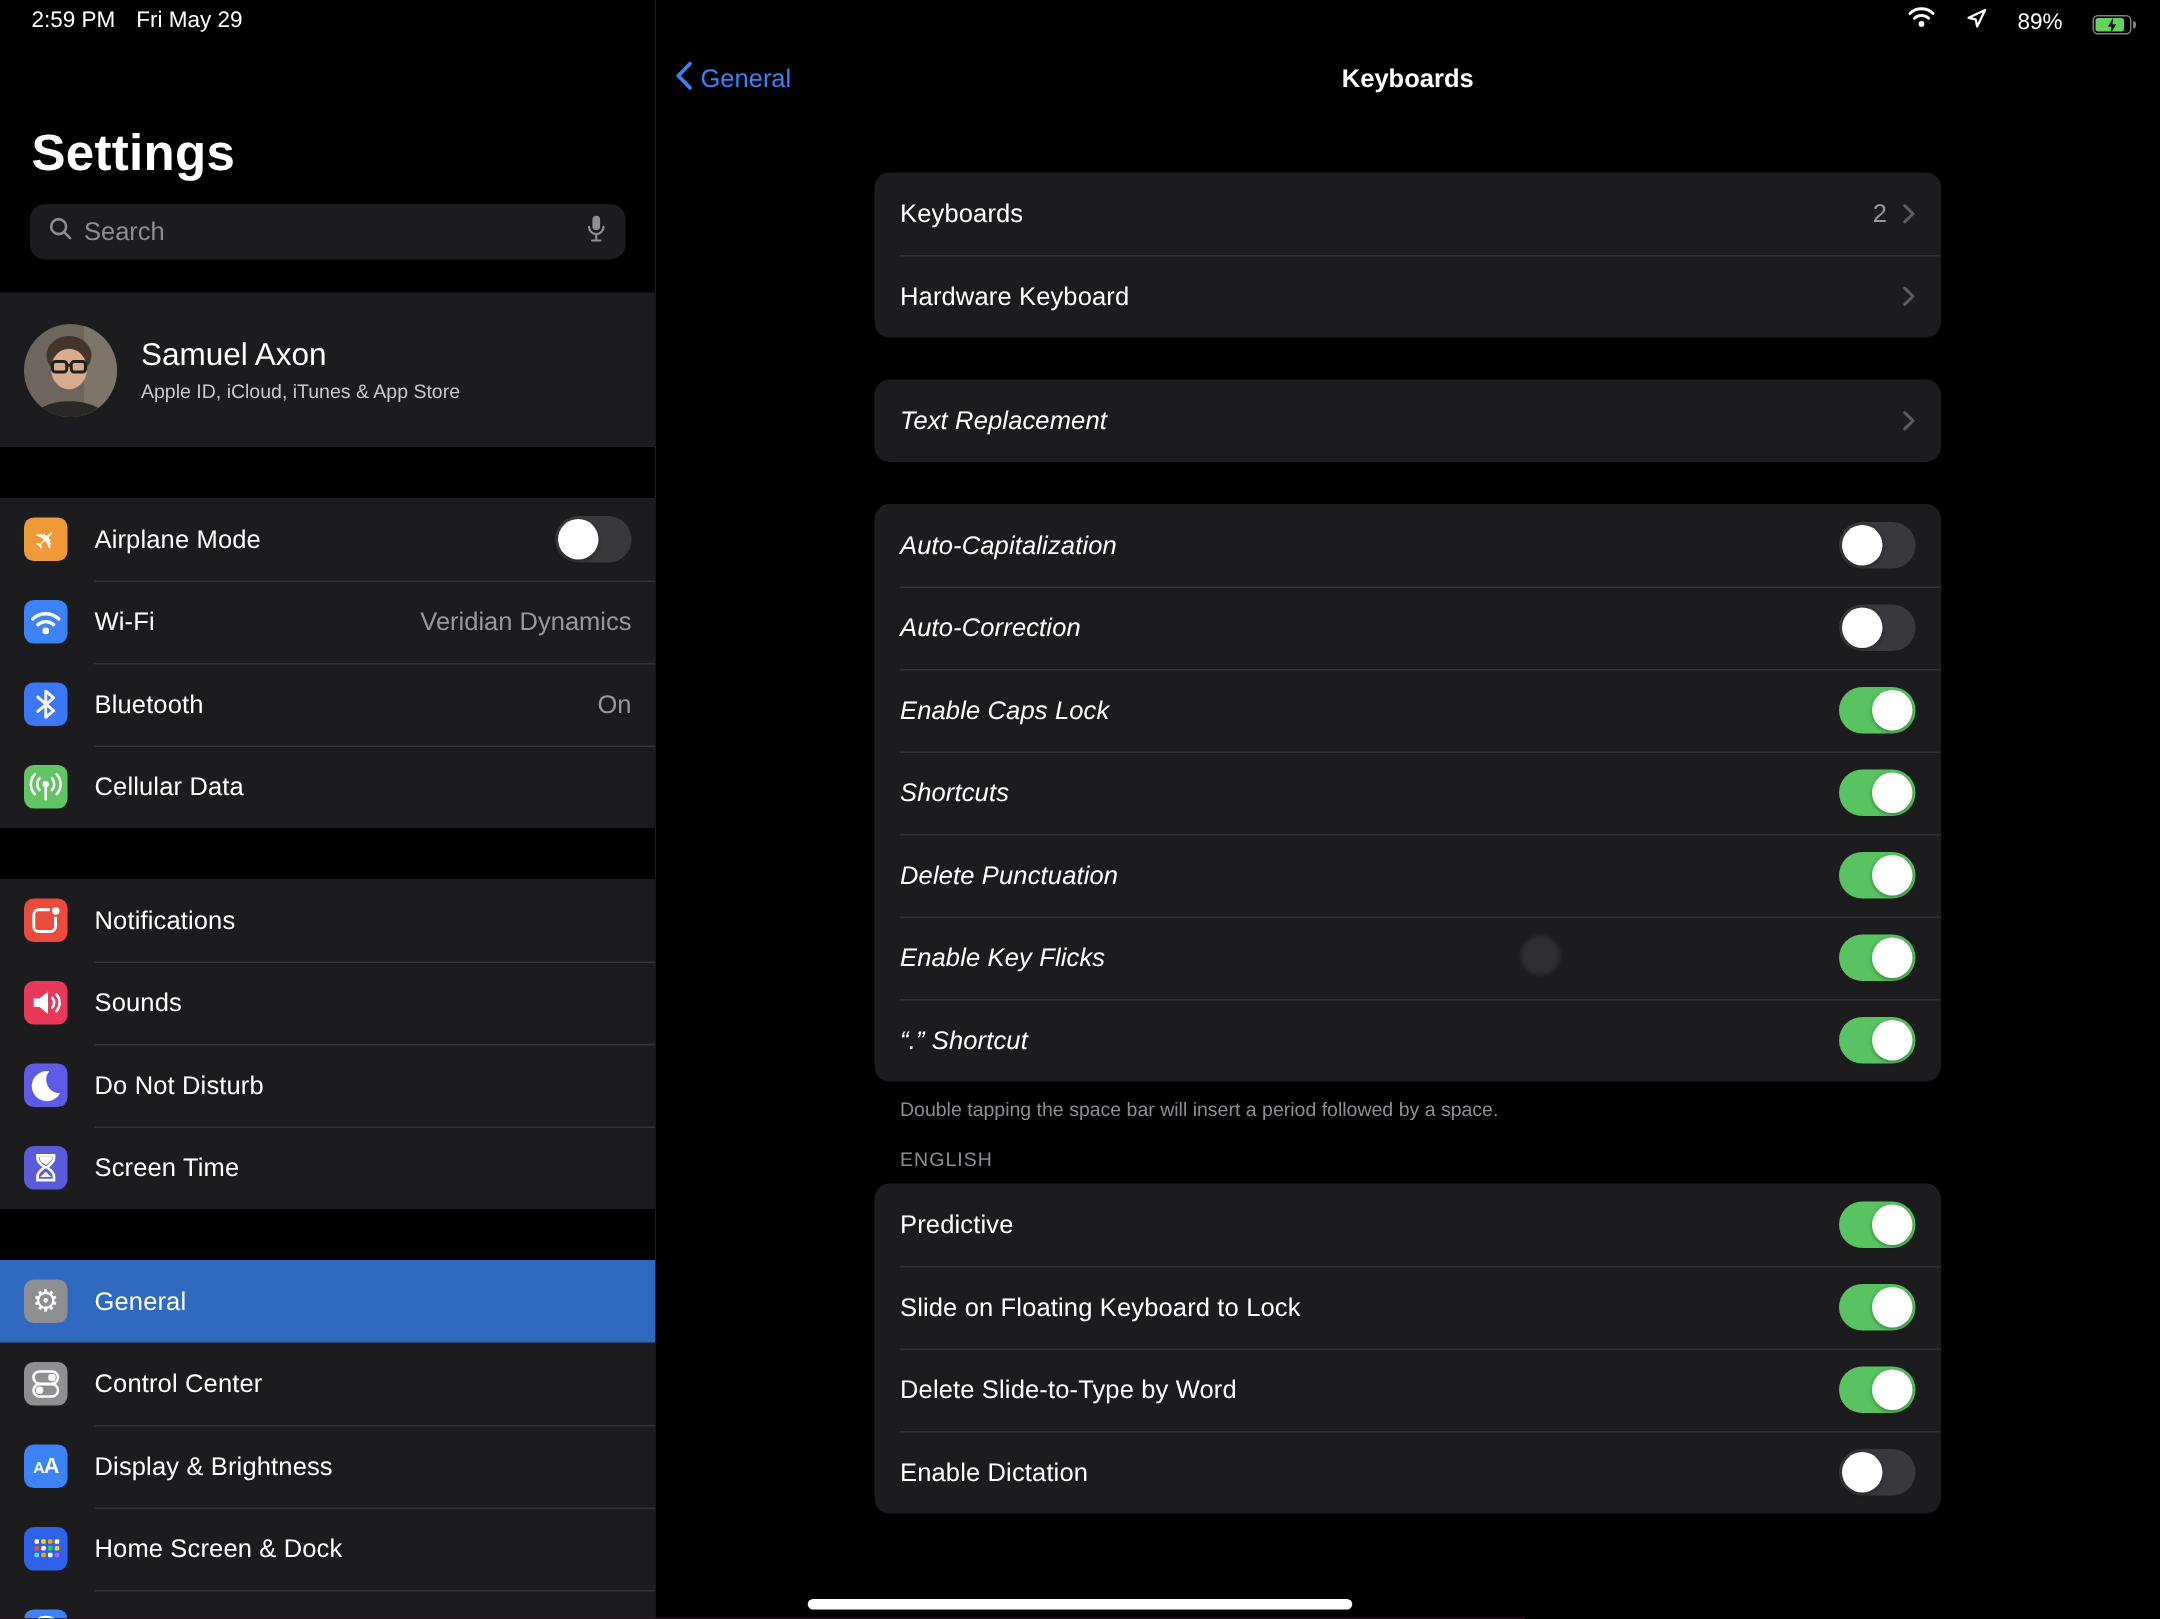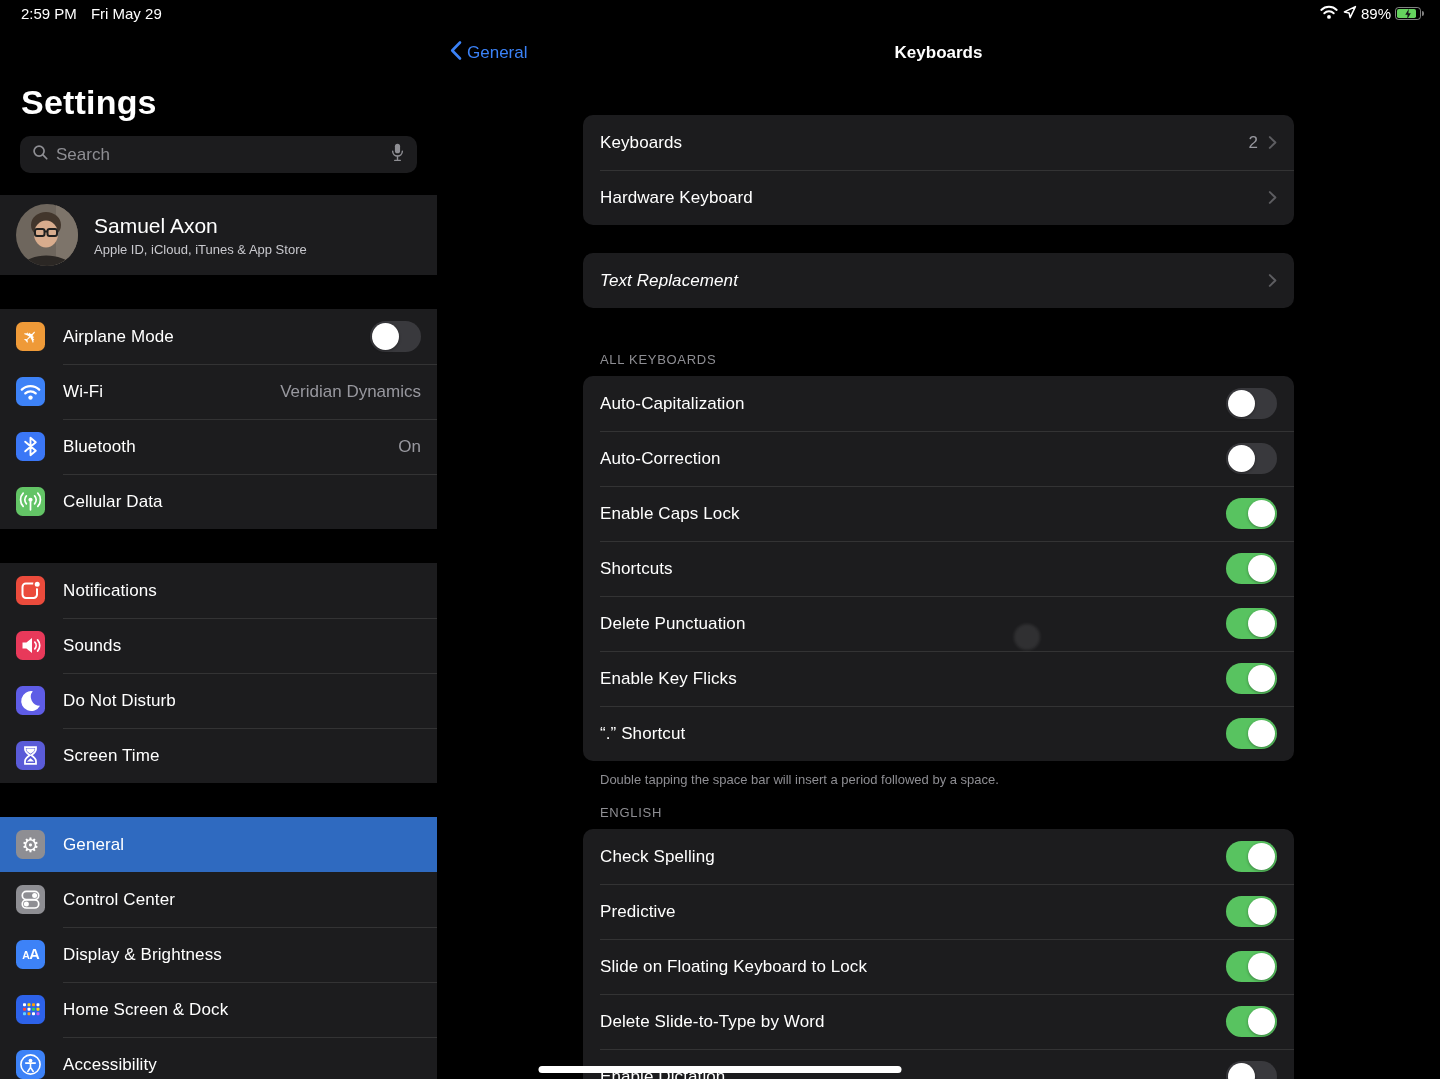--- a/index.html
+++ b/index.html
@@ -5,37 +5,37 @@
   * { margin:0; padding:0; box-sizing:border-box; }
   html,body { background:#000; }
   body { font-family:"Liberation Sans", sans-serif; -webkit-font-smoothing:antialiased; }
   .screen { position:relative; width:1440px; height:1079px; background:#ec4899; overflow:hidden; color:#fff; }
 
   
   .statusbar { position:absolute; top:0; left:0; right:0; height:27px; z-index:50;
                display:flex; justify-content:space-between; align-items:center; padding:0 16px 0 21px;
                font-size:15px; font-weight:500; }
   .status-left { display:flex; gap:14px; align-items:center; }
-  .status-right { display:flex; gap:4px; align-items:center; }
+  .status-right { display:flex; gap:20px; align-items:flex-end; }
   .battery { display:flex; align-items:center; }
   .battery-body { position:relative; width:26px; height:13px; border:1px solid rgba(255,255,255,.5);
                   border-radius:3.5px; padding:1px; }
   .battery-fill { display:block; width:88%; height:100%; background:#65d35e; border-radius:1.8px; }
   .battery-bolt { position:absolute; left:50%; top:50%; transform:translate(-50%,-50%); }
   .battery-cap { width:2px; height:5px; background:rgba(255,255,255,.5); border-radius:0 2px 2px 0; margin-left:1px; }
 
   
   .sidebar { position:absolute; left:0; top:0; width:437px; height:100%; background:#000; }
   .sidebar-title { padding:84px 0 0 21px; font-size:34px; line-height:36px; font-weight:700; letter-spacing:.2px; }
   .search { display:flex; align-items:center; gap:7px; margin:16px 20px 0 20px; height:37px;
             background:#1c1c1e; border-radius:10px; padding:0 12px;justify-content:flex-end; }
   .search input { flex:1; background:transparent; border:none; outline:none; color:#fff;
                   font-size:17px; font-family:inherit; }
   .search input::placeholder { color:#8e8e93; }
-  .profile-row { display:flex; align-items:center; gap:16px; margin-top:22px; height:80px;
+  .profile-row { display:flex; align-items:center; gap:16px; margin-top:22px; height:103px;
                  background:#1c1c1e; padding:0 16px; cursor:default; }
   .avatar { width:62px; height:62px; border-radius:50%; overflow:hidden; flex:none; }
   .profile-name { font-size:21px; font-weight:400; margin-bottom:4px; }
   .profile-sub { font-size:13px; color:#c9c9ce; }
 
   .side-group { background:#1c1c1e; margin-top:34px; }
   .srow { position:relative; display:flex; align-items:center; height:55px; padding:0 16px; cursor:default; }
   .srow + .srow::before { content:""; position:absolute; left:63px; right:0; top:0; height:1px;
                           background:rgba(255,255,255,.1); }
   .srow.selected { background:#2f6ac0; }
@@ -374,21 +374,20 @@
             <span class="mrow-label">Text Replacement</span>
             <span class="mrow-right">
               <span style="display: flex;">
                 <svg width="9" height="15" viewBox="0 0 10 16" fill="none" stroke="#5d5d61" stroke-width="2.2" stroke-linecap="round" stroke-linejoin="round">
                   <path d="M2 2l6.2 6L2 14"></path>
                 </svg>
               </span>
             </span>
           </div>
         </div>
-        <div class="section-label">ALL KEYBOARDS</div>
         <div class="card">
           <div class="mrow">
             <span class="mrow-label">Auto-Capitalization</span>
             <span class="mrow-right">
               <span class="toggle off">
                 <span class="knob"></span>
               </span>
             </span>
           </div>
           <div class="mrow">
@@ -437,28 +436,20 @@
               <span class="toggle on">
                 <span class="knob"></span>
               </span>
             </span>
           </div>
         </div>
         <div class="section-footer">Double tapping the space bar will insert a period followed by a space.</div>
         <div class="section-label tight">ENGLISH</div>
         <div class="card">
           <div class="mrow">
-            <span class="mrow-label">Check Spelling</span>
-            <span class="mrow-right">
-              <span class="toggle on">
-                <span class="knob"></span>
-              </span>
-            </span>
-          </div>
-          <div class="mrow">
             <span class="mrow-label">Predictive</span>
             <span class="mrow-right">
               <span class="toggle on">
                 <span class="knob"></span>
               </span>
             </span>
           </div>
           <div class="mrow">
             <span class="mrow-label">Slide on Floating Keyboard to Lock</span>
             <span class="mrow-right">

